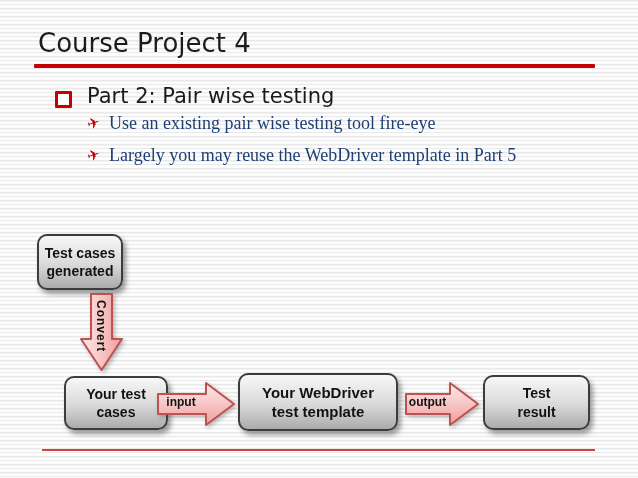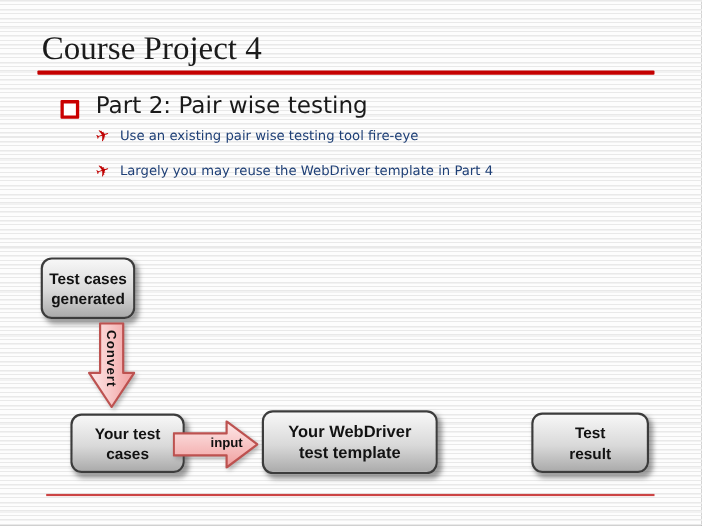--- a/index.html
+++ b/index.html
@@ -6,39 +6,39 @@
   .slide{
     position:relative;width:638px;height:478px;overflow:hidden;
     font-family:"DejaVu Sans","Liberation Sans",sans-serif;
     background-color:#fdfdfd;
     background-image:
       repeating-linear-gradient(to bottom,#e9e9e9 0px,#e9e9e9 1px,transparent 1px,transparent 4px),
       repeating-linear-gradient(to bottom,#f2f2f2 0px,#f2f2f2 2px,transparent 2px,transparent 8px);
   }
   .title{
     position:absolute;left:38px;top:28px;
-    font-size:30px;color:#1b1b1b;letter-spacing:0px;white-space:nowrap;font-family:Liberation Serif, serif;
+    font-size:26px;color:#1b1b1b;letter-spacing:0px;white-space:nowrap;
   }
   .title-underline{
     position:absolute;left:34px;top:64px;width:561px;height:4px;
     background:#c40000;border-radius:1px;
   }
   .bullet-row{position:absolute;left:55px;top:84px;display:flex;align-items:flex-end;}
   .bullet-square{
     width:11px;height:11px;border:3px solid #c90000;border-radius:1px;
     margin-top:7px;margin-right:15px;background:#fff;flex:none;
   }
   .bullet-text{font-size:21px;color:#1a1a1a;white-space:nowrap;}
   .sub-list{position:absolute;left:87px;top:112px;width:512px;}
   .sub-item{display:flex;align-items:flex-start;margin-bottom:10px;}
   .plane{
     flex:none;color:#c00000;font-size:15px;line-height:22px;width:15px;
     transform:rotate(-18deg);transform-origin:center;margin-right:7px;
   }
-  .sub-text{font-size:12px;line-height:22px;color:#1e3f76;}
+  .sub-text{font-size:18px;line-height:22px;color:#1e3f76;font-family:Liberation Serif, serif;}
   .diagram{position:absolute;left:0;top:12px;width:576px;height:478px;}
   .dbox{
     position:absolute;box-sizing:border-box;
     border:2px solid #3c3c3c;border-radius:10px;
     background:linear-gradient(to bottom,#f7f7f7 0%,#d9d9d9 55%,#ababab 100%);
     box-shadow:3px 4px 5px rgba(60,60,60,.5);
     display:flex;align-items:center;justify-content:center;text-align:center;
   }
   .dbox .lbl{
     font-family:"Liberation Sans",sans-serif;font-weight:bold;
@@ -49,21 +49,21 @@
   .box3{left:238px;top:361px;width:160px;height:58px;}
   .box3 .lbl{font-size:15px;}
   .box4{left:483px;top:363px;width:107px;height:55px;justify-content:center;}
   .arrow{position:absolute;}
   .arrow svg{display:block;width:100%;height:100%;}
   .arrow-convert{left:79px;top:281px;width:44px;height:78px;filter:drop-shadow(2px 2px 2px rgba(80,80,80,.4));}
   .arrow-input{left:157px;top:370px;width:78px;height:44px;filter:drop-shadow(2px 2px 2px rgba(80,80,80,.4));}
   .arrow-output{left:405px;top:370px;width:74px;height:44px;filter:drop-shadow(2px 2px 2px rgba(80,80,80,.4));}
   .arrow-label-h{
     position:absolute;left:0;top:13px;width:48px;text-align:center;
-    font-family:"Liberation Sans",sans-serif;font-weight:bold;font-size:12px;color:#111;padding-left:25px;
+    font-family:"Liberation Sans",sans-serif;font-weight:bold;font-size:12px;color:#111;
   }
   .arrow-output .arrow-label-h{width:45px;}
   .arrow-label-v{
     position:absolute;left:0;top:7px;width:100%;display:flex;justify-content:center;
   }
   .arrow-label-v span{
     writing-mode:vertical-rl;font-family:"Liberation Sans",sans-serif;
     font-weight:bold;font-size:12px;color:#111;letter-spacing:1px;
   }
   .footer-line{
@@ -100,21 +100,21 @@
     <span class="bullet-text">Part 2: Pair wise testing</span>
   </div>
 
   <div class="sub-list">
     <div class="sub-item">
       <span class="plane">✈</span>
       <span class="sub-text">Use an existing pair wise testing tool fire-eye</span>
     </div>
     <div class="sub-item">
       <span class="plane">✈</span>
-      <span class="sub-text">Largely you may reuse the WebDriver template in Part 4</span>
+      <span class="sub-text">Largely you may reuse the WebDriver template in Part 5</span>
     </div>
   </div>
 
   <div class="diagram">
 
     <div class="dbox box1">
       <span class="lbl">Test cases
 generated</span>
     </div>
 
@@ -137,20 +137,26 @@
         <path d="M1,12 H49 V1 L77,22 L49,43 V32 H1 Z" fill="url(#gradPinkV)" stroke="#bd5250" stroke-width="2" stroke-linejoin="round"></path>
       </svg>
       <div class="arrow-label-h">input</div>
     </div>
 
     <div class="dbox box3">
       <span class="lbl">Your WebDriver
 test template</span>
     </div>
 
+    <div class="arrow arrow-output">
+      <svg viewBox="0 0 74 44" preserveAspectRatio="none">
+        <path d="M1,12 H45 V1 L73,22 L45,43 V32 H1 Z" fill="url(#gradPinkV)" stroke="#bd5250" stroke-width="2" stroke-linejoin="round"></path>
+      </svg>
+      <div class="arrow-label-h">output</div>
+    </div>
 
     <div class="dbox box4">
       <span class="lbl">Test
 result</span>
     </div>
 
   </div>
 
   <div class="footer-line"></div>
 </div>

